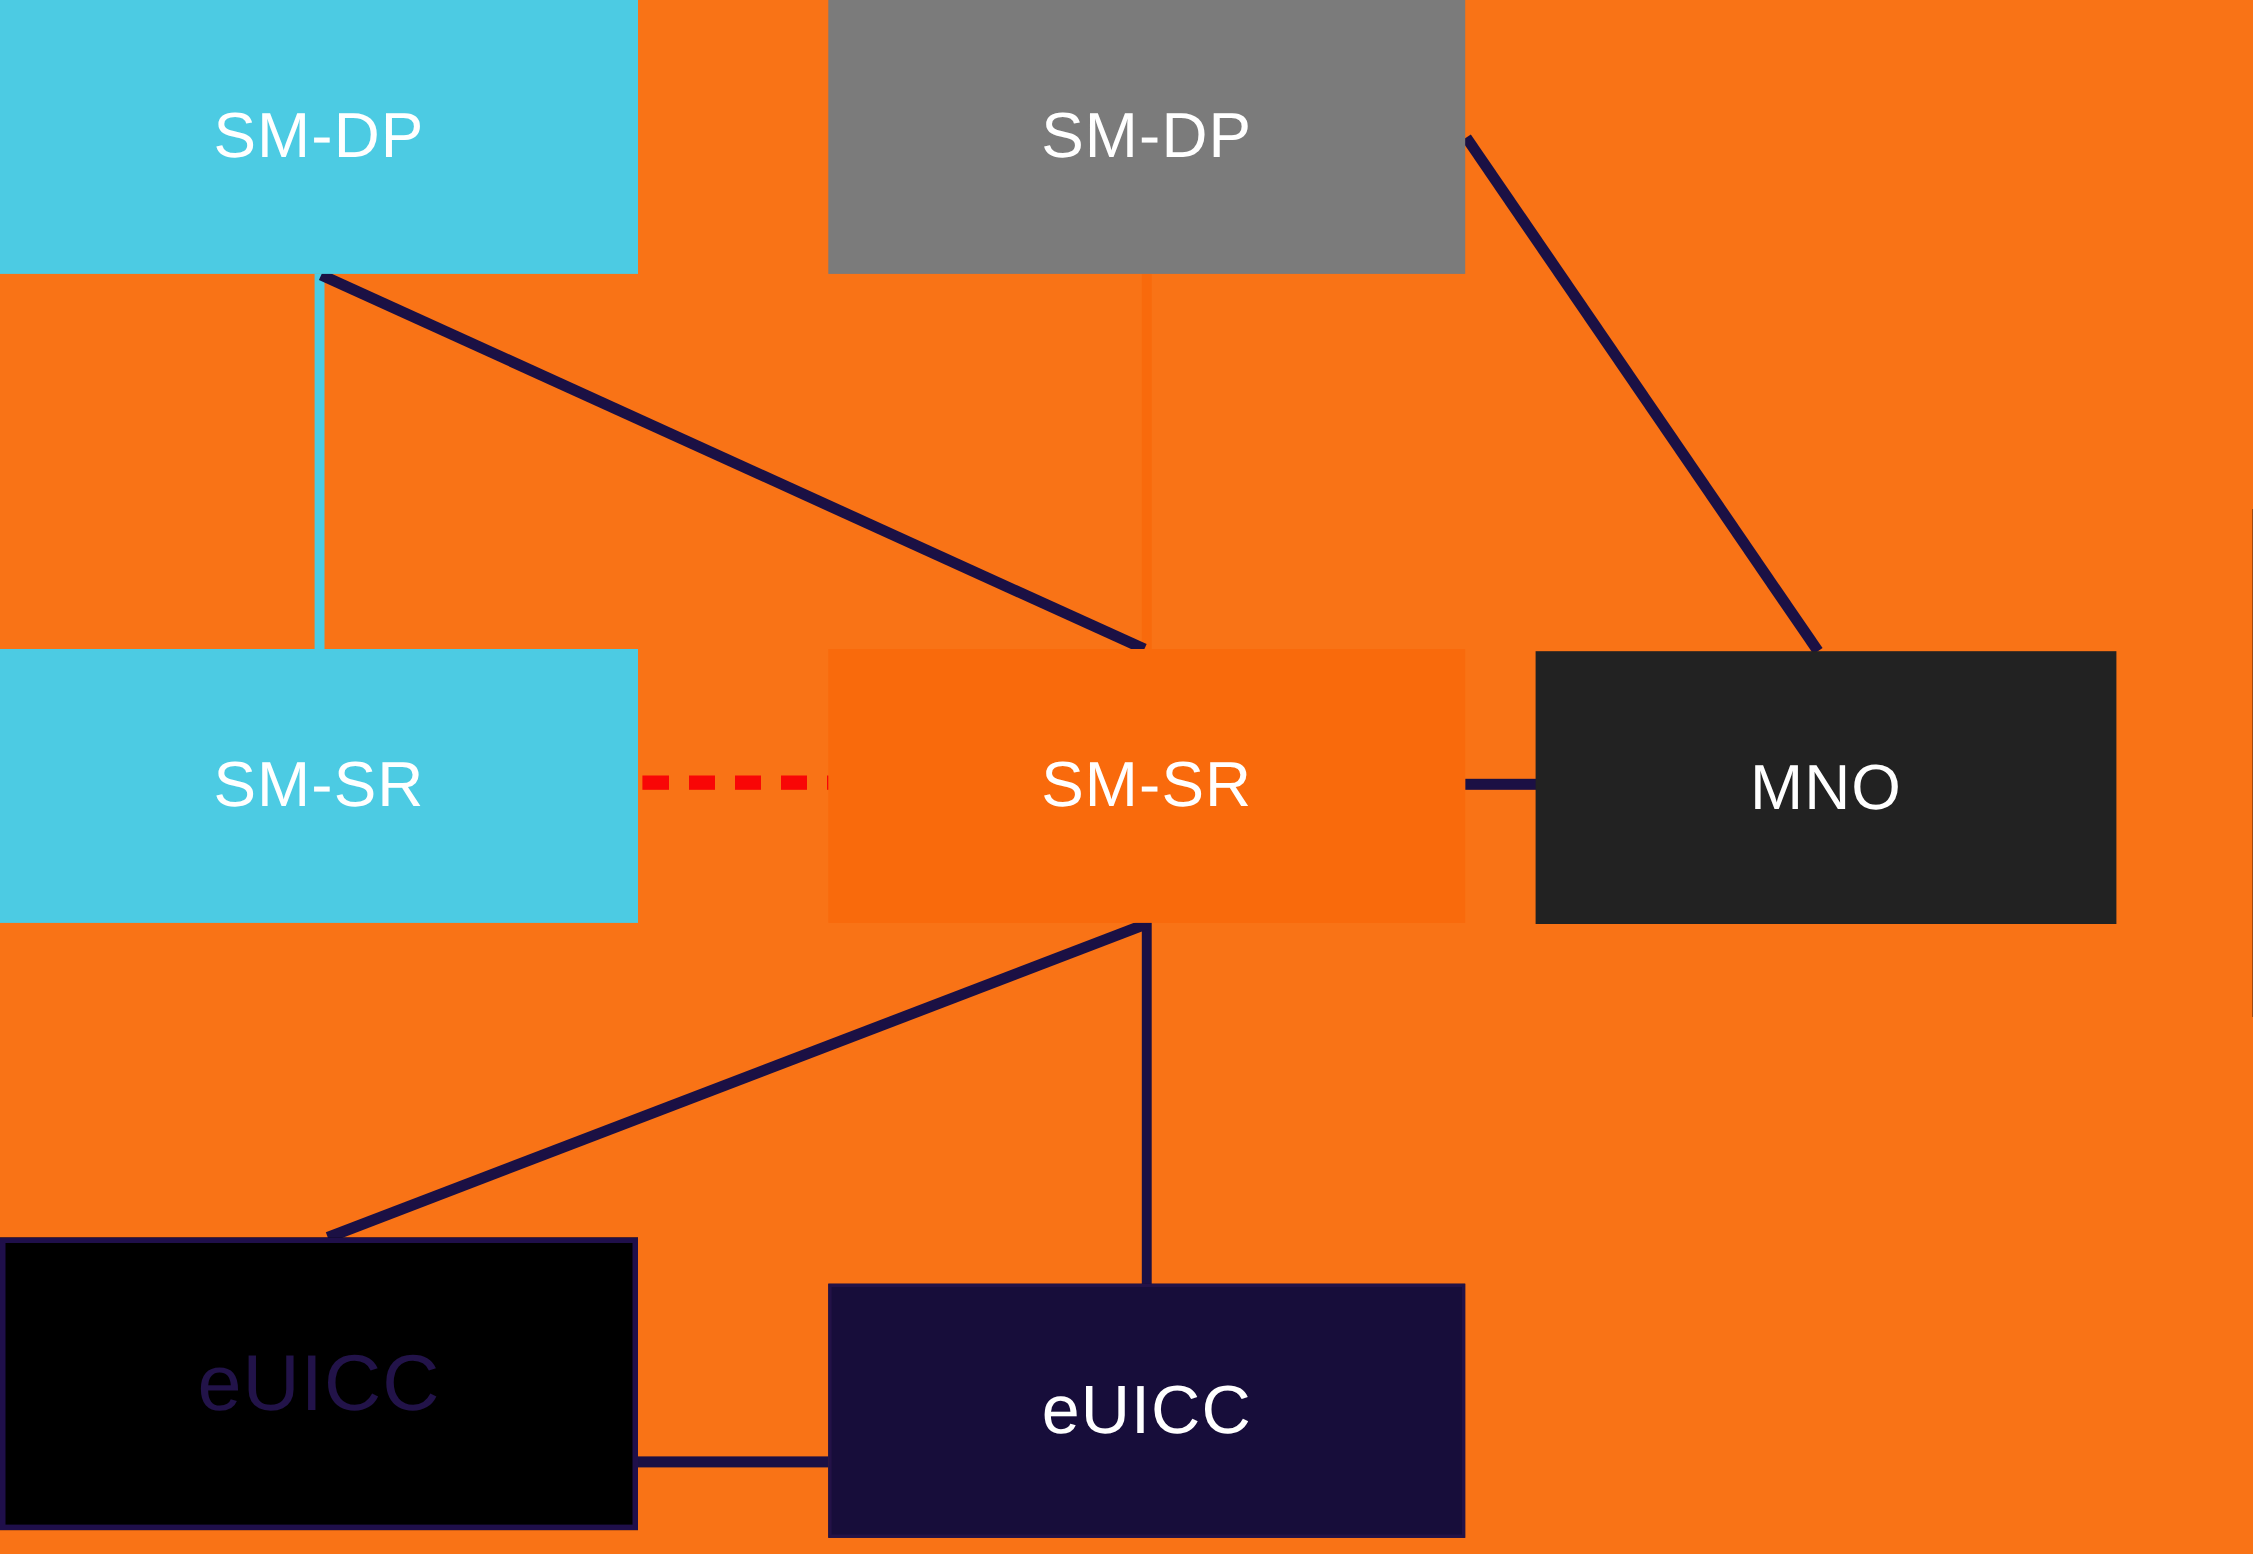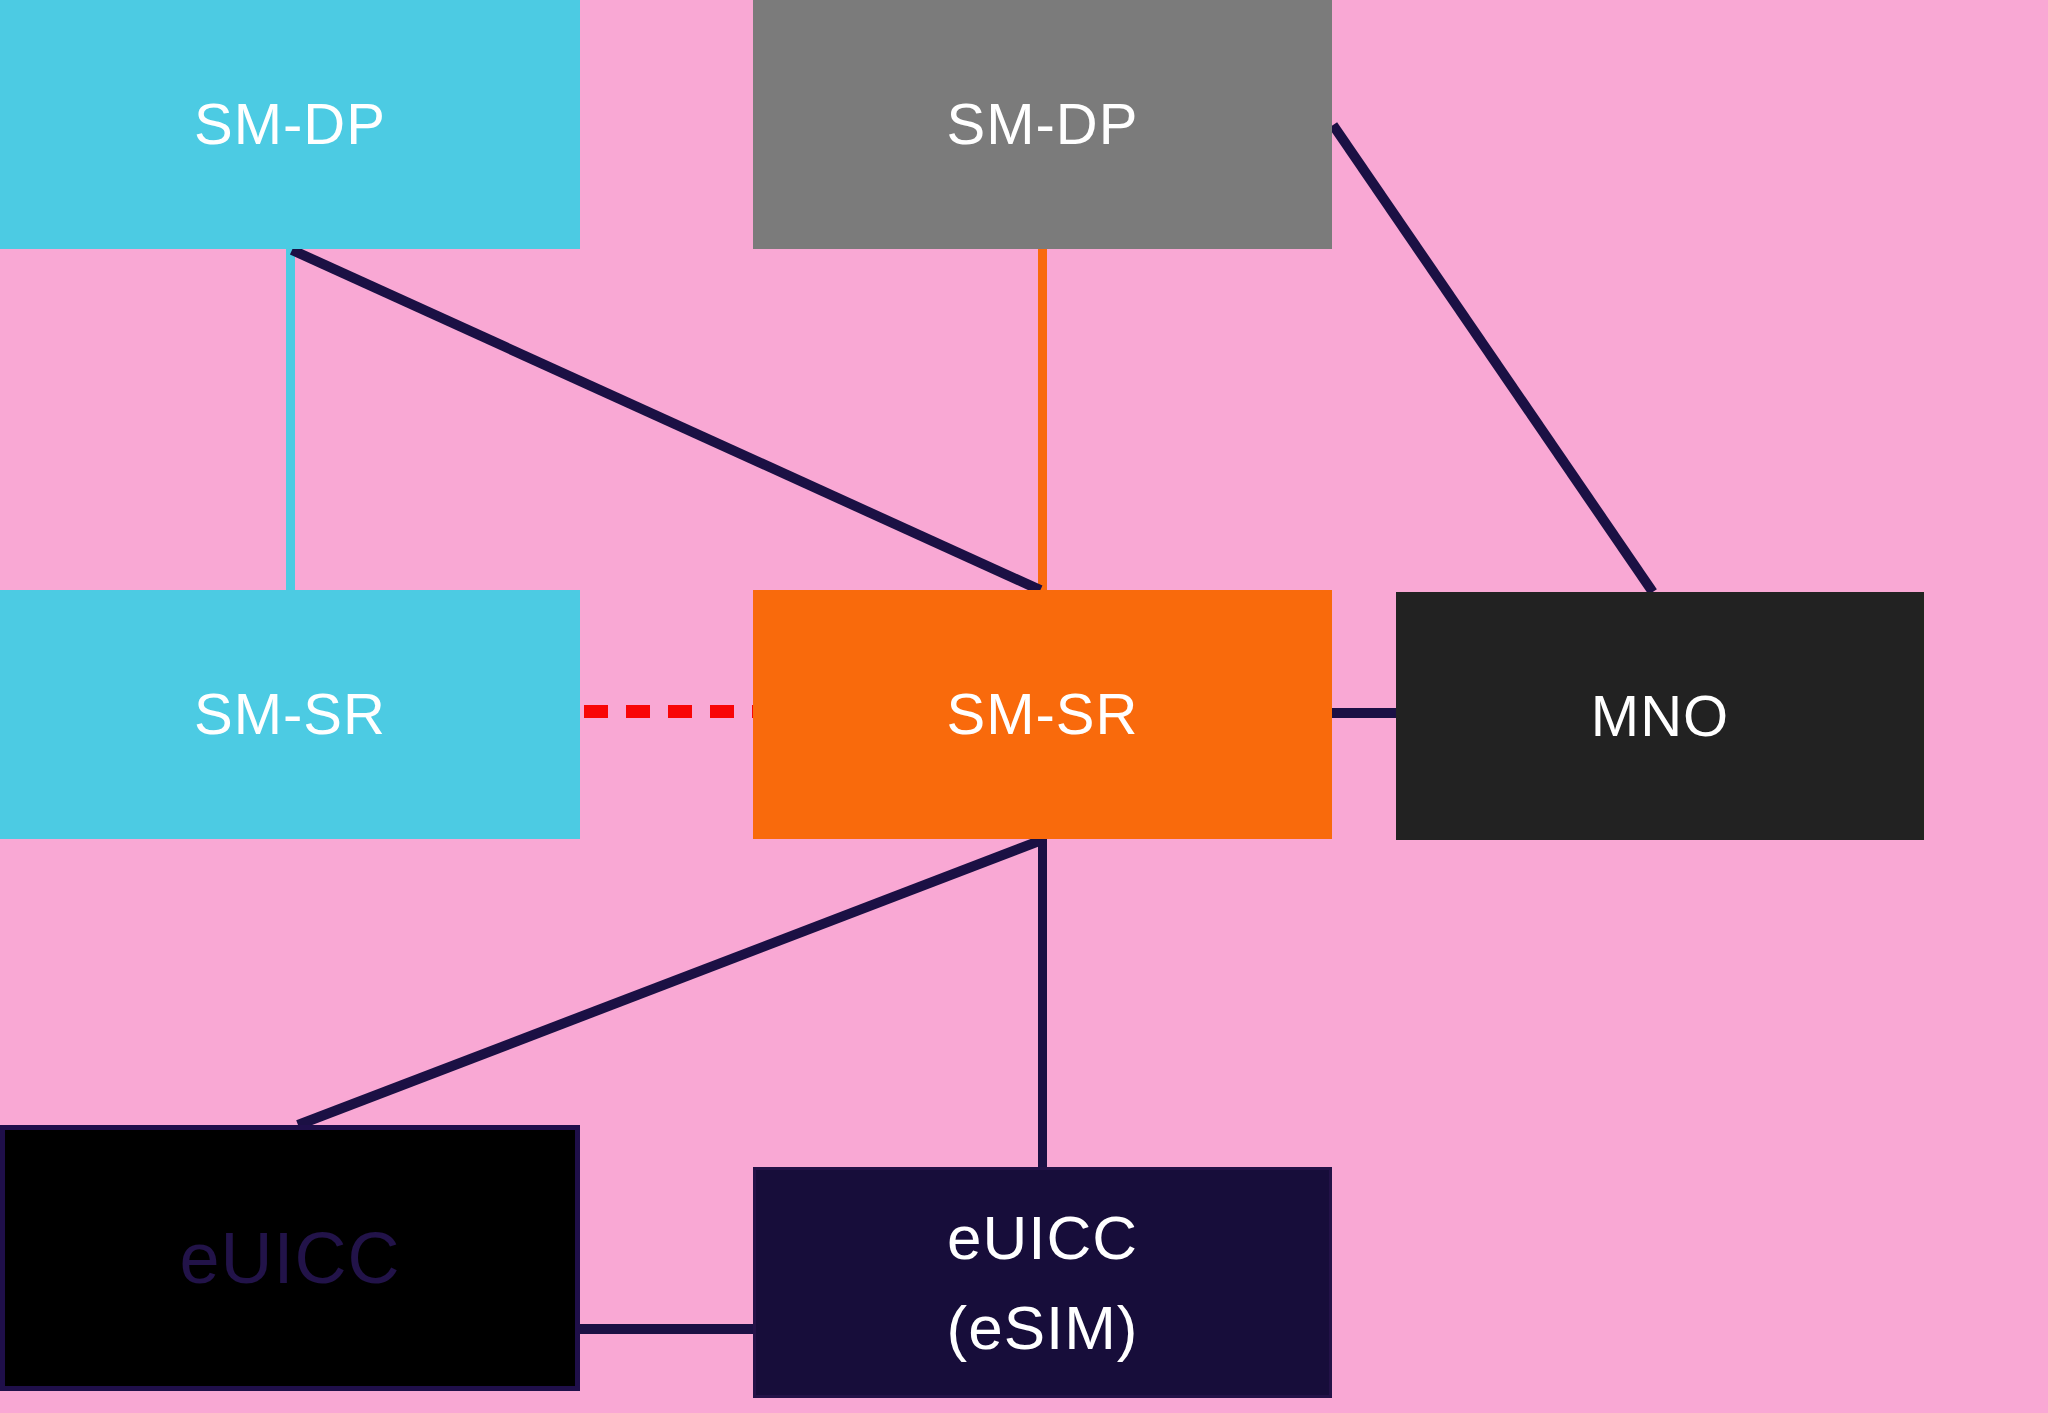--- a/index.html
+++ b/index.html
@@ -1,19 +1,19 @@
 <!DOCTYPE html>
 <html><head>
 <meta charset="utf-8">
 <title>Diagram</title>
 <style>
   html,body{margin:0;padding:0;background:#000;}
   #stage{
     position:relative;width:2048px;height:1413px;overflow:hidden;
-    background:#f9a8d4;font-family:"Liberation Sans", sans-serif;
+    background:#f97316;font-family:"Liberation Sans", sans-serif;
   }
   .node{
     position:absolute;display:flex;align-items:center;justify-content:center;
     text-align:center;z-index:2;box-sizing:border-box;
   }
   .node .lbl{font-size:58px;letter-spacing:1px;line-height:1.45;font-weight:400;}
   .conn{position:absolute;z-index:1;}
   .rot{transform-origin:0 50%;}
 
   
@@ -77,17 +77,16 @@
 
   <div class="node" id="euicc-man" style="background-color: rgb(0, 0, 0); border-color: rgb(31, 15, 74); color: rgb(34, 19, 73);">
     <span class="lbl">
       <span>eUICC</span><br>
     </span>
   </div>
 
   <div class="node" id="euicc-esim" style="background-color: rgb(23, 13, 58); border-color: rgb(35, 18, 71); color: rgb(255, 255, 255);">
     <span class="lbl">
       <span>eUICC</span><br>
-      <span>(eSIM)</span>
     </span>
   </div>
 
 </div>
 
 </body></html>

